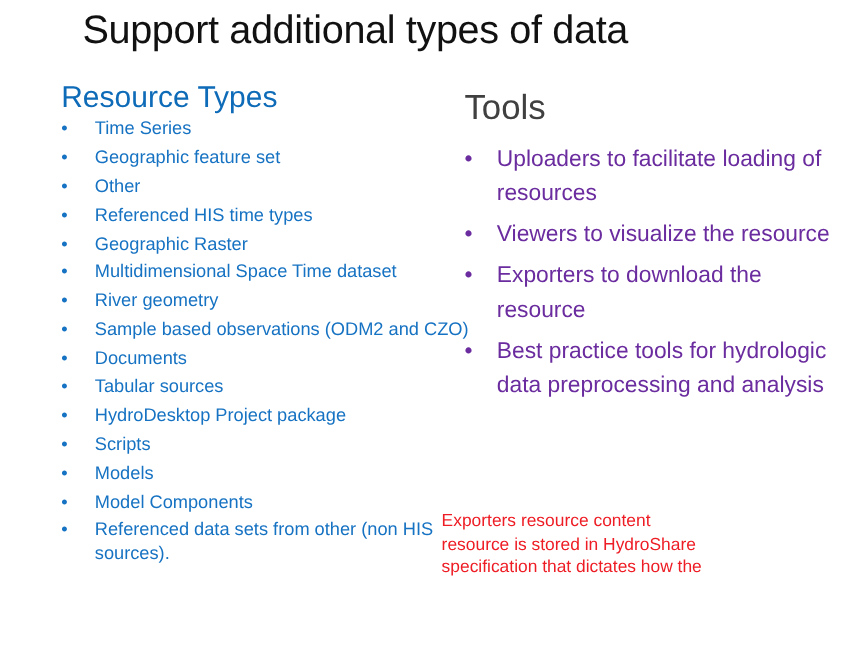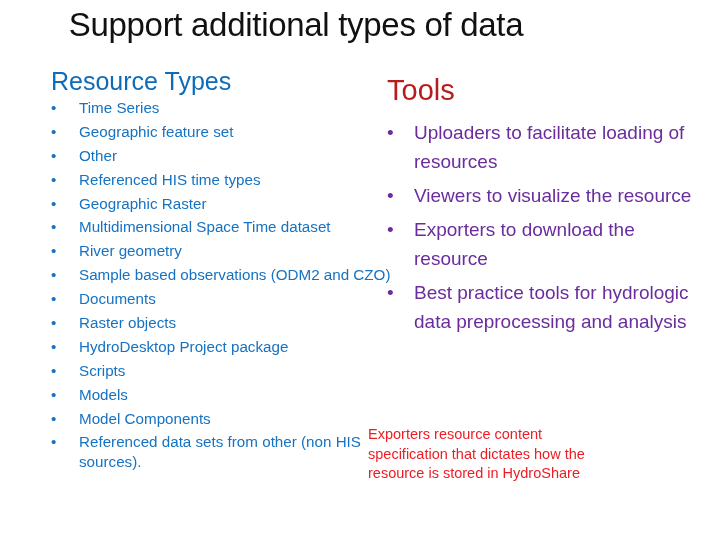--- a/index.html
+++ b/index.html
@@ -13,21 +13,21 @@
     }
     .left-col { position: absolute; left: 7px; top: 66px; width: 345px; margin-left: 44px; }
     .left-heading { font-size: 25px; color: #0e6bb8; margin: 0 0 2px 0; line-height: 30px; }
     .left-list { list-style: none; margin: 0; padding: 0; }
     .left-list li {
       position: relative; padding-left: 28px; font-size: 15.2px; line-height: 19.6px;
       color: #1672c2; margin-bottom: 4.3px;
     }
     .left-list li .bullet { position: absolute; left: 0; top: 0; color: #1672c2; }
     .right-col { position: absolute; left: 387px; top: 72px; width: 320px; }
-    .right-heading { font-size: 29px; color: #b91c1c; margin: 0 0 10px 0; line-height: 36px; }
+    .right-heading { font-size: 29px; color: #404040; margin: 0 0 10px 0; line-height: 36px; }
     .right-list { list-style: none; margin: 0; padding: 0; }
     .right-list li {
       position: relative; padding-left: 27px; font-size: 19px; line-height: 29px;
       color: #6a2c9e; margin-bottom: 5px;
     }
     .right-list li .bullet { position: absolute; left: 0; top: 0; }
     .note {
       position: absolute; left: 368px; top: 425px; width: 280px;
       font-size: 14.5px; line-height: 19.5px; color: #ee1c24;
     }
@@ -43,36 +43,36 @@
   <ul class="left-list">
     <li><span class="bullet">•</span><span>Time Series</span></li>
     <li><span class="bullet">•</span><span>Geographic feature set</span></li>
     <li><span class="bullet">•</span><span>Other</span></li>
     <li><span class="bullet">•</span><span>Referenced HIS time types</span></li>
     <li><span class="bullet">•</span><span>Geographic Raster</span></li>
     <li><span class="bullet">•</span><span>Multidimensional Space Time dataset</span></li>
     <li><span class="bullet">•</span><span>River geometry</span></li>
     <li><span class="bullet">•</span><span>Sample based observations (ODM2 and CZO)</span></li>
     <li><span class="bullet">•</span><span>Documents</span></li>
-    <li><span class="bullet">•</span><span>Raster objects</span></li>
+    <li><span class="bullet">•</span><span>Tabular sources</span></li>
     <li><span class="bullet">•</span><span>HydroDesktop Project package</span></li>
     <li><span class="bullet">•</span><span>Scripts</span></li>
     <li><span class="bullet">•</span><span>Models</span></li>
     <li><span class="bullet">•</span><span>Model Components</span></li>
     <li><span class="bullet">•</span><span>Referenced data sets from other (non HIS sources).</span></li>
   </ul>
 </div>
 
 <div class="right-col">
   <div class="right-heading">Tools</div>
   <ul class="right-list">
     <li><span class="bullet">•</span><span>Uploaders to facilitate loading of resources</span></li>
     <li><span class="bullet">•</span><span>Viewers to visualize the resource</span></li>
     <li><span class="bullet">•</span><span>Exporters to download the resource</span></li>
     <li><span class="bullet">•</span><span>Best practice tools for hydrologic data preprocessing and analysis</span></li>
   </ul>
 </div>
 
 <div class="note">
   <div>Exporters resource content</div>
+  <div>resource is stored in HydroShare</div>
   <div>specification that dictates how the</div>
-  <div>resource is stored in HydroShare</div>
 </div>
 
 </body></html>

